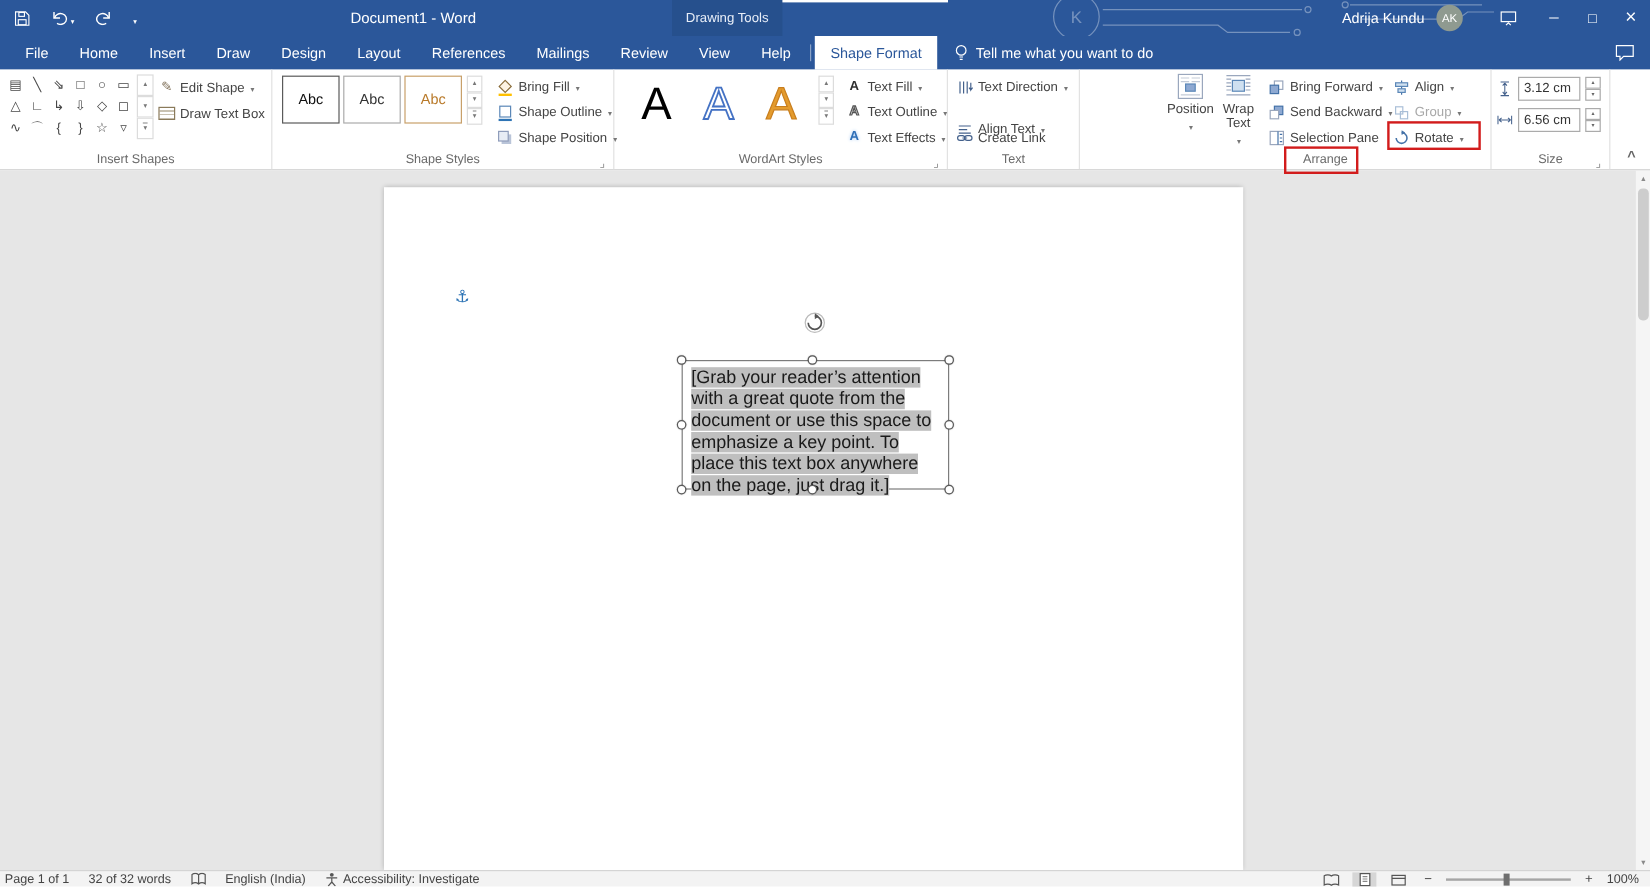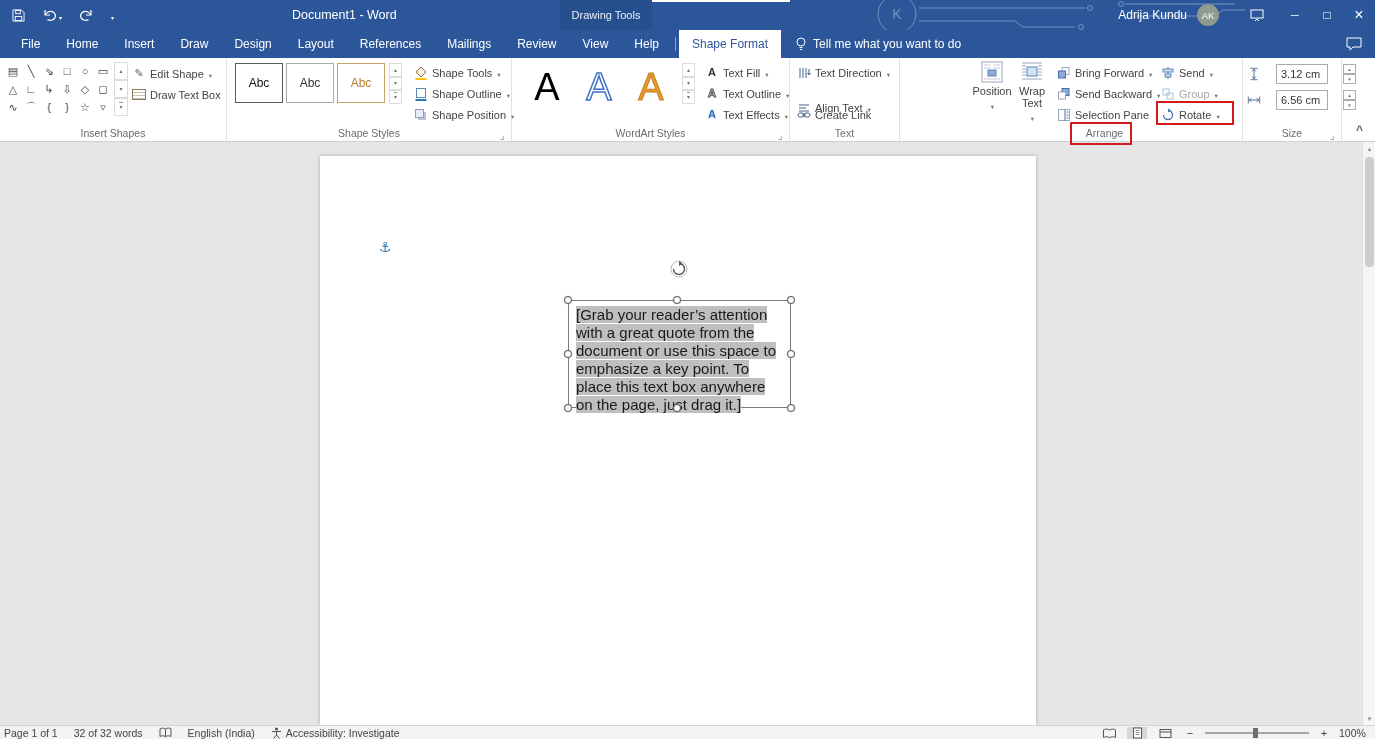--- a/index.html
+++ b/index.html
@@ -69,21 +69,21 @@
   
   .wa-letter{position:absolute;top:1px;width:50px;height:56px;display:flex;align-items:center;justify-content:center;font-size:38px;background:none;border:none;}
   .wa1{color:#000;}
   .wa2{color:#fff;-webkit-text-stroke:1.5px #4472c4;text-shadow:0 0 1px #4472c4;}
   .wa3{color:#e49b2d;-webkit-text-stroke:1px #c87e1e;}
   .ic-a{font-weight:bold;font-size:11px;color:#2f2f2f;}
   .ic-a-outline{font-weight:bold;font-size:11px;color:#fff;-webkit-text-stroke:1px #555;}
   .ic-a-glow{font-weight:bold;font-size:11px;color:#2f6fb7;text-shadow:0 0 3px #9cc3ef;}
 
   
-  .sizerow{position:absolute;left:4px;display:flex;align-items:center;gap:15px;}
+  .sizerow{position:absolute;left:4px;display:flex;align-items:center;gap:4px;}
   .size-input{width:52px;height:20px;border:1px solid #ababab;font-size:11px;padding:0 4px;color:#333;}
   .spincol{display:flex;flex-direction:column;}
   .spin{width:13px;height:10px;border:1px solid #ababab;background:#fff;color:#666;font-size:5px;line-height:7px;padding:0;}
   .spin-up::after{content:"▴";}
   .spin-down::after{content:"▾";}
 
   
   .red-box{position:absolute;border:2px solid #d21c1c;background:none;z-index:9;pointer-events:none;}
 
   
@@ -265,21 +265,21 @@
       <div class="ss-scroll">
         <button class="gs g-up"></button>
         <button class="gs g-down"></button>
         <button class="gs g-more"></button>
       </div>
       <button class="smallbtn" style="left:185px;top:5px;">
         <svg class="ic" width="14" height="14" viewBox="0 0 14 14">
             <path d="M7 1 L12 6 L7 11 L2 6 Z" fill="#fdf3e3" stroke="#8a6d3b"></path>
             <rect x="1.5" y="12" width="11" height="2" fill="#ffc000"></rect>
           </svg>
-        <span>Shape Tools</span>
+        <span>Bring Fill</span>
         <span class="chev"></span>
       </button>
       <button class="smallbtn" style="left:185px;top:26px;">
         <svg class="ic" width="14" height="14" viewBox="0 0 14 14">
             <rect x="2.5" y="1.5" width="9" height="9" fill="none" stroke="#5b87b7"></rect>
             <rect x="1.5" y="12" width="11" height="2" fill="#2e74b5"></rect>
           </svg>
         <span>Shape Outline</span>
         <span class="chev"></span>
       </button>
@@ -391,21 +391,21 @@
             <path d="M8 1.5 v11 M9.5 4 h2 M9.5 7 h2 M9.5 10 h2" stroke="#4472a8" fill="none"></path>
           </svg>
         <span>Selection Pane</span>
       </button>
       <button class="smallbtn" style="left:192px;top:5px;">
         <svg class="ic" width="14" height="14" viewBox="0 0 14 14">
             <path d="M7 1 v12" stroke="#4472a8"></path>
             <rect x="2" y="3" width="10" height="3" fill="#cfe0f0" stroke="#5b87b7"></rect>
             <rect x="4" y="8" width="6" height="3" fill="#cfe0f0" stroke="#5b87b7"></rect>
           </svg>
-        <span>Send</span>
+        <span>Align</span>
         <span class="chev"></span>
       </button>
       <button class="smallbtn" style="left:192px;top:26px;color:#a8a8a8;">
         <svg class="ic" width="14" height="14" viewBox="0 0 14 14" style="opacity:.45;">
             <rect x="2" y="2" width="6" height="6" fill="none" stroke="#4472a8"></rect>
             <rect x="6" y="6" width="6" height="6" fill="none" stroke="#4472a8"></rect>
           </svg>
         <span>Group</span>
         <span class="chev"></span>
       </button>

